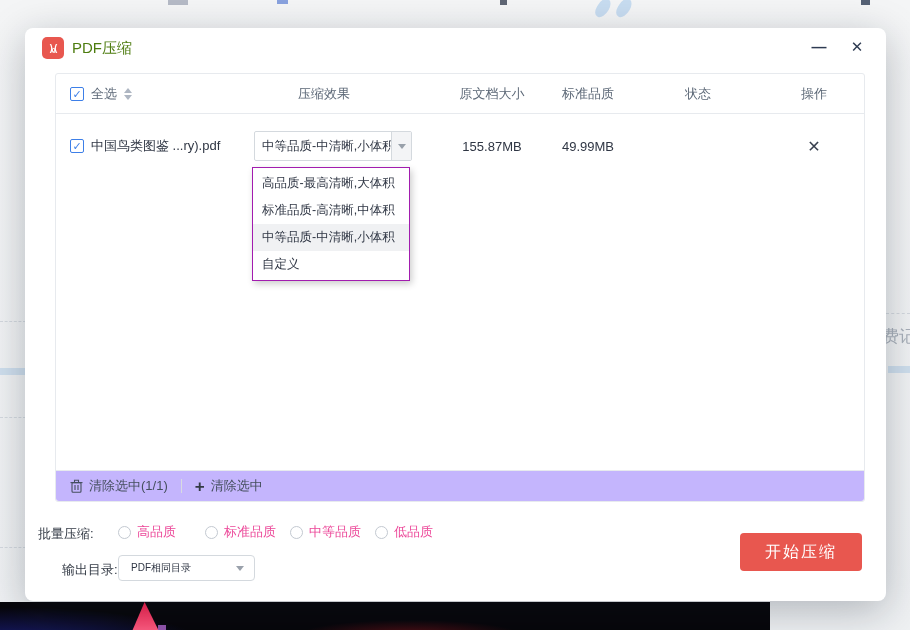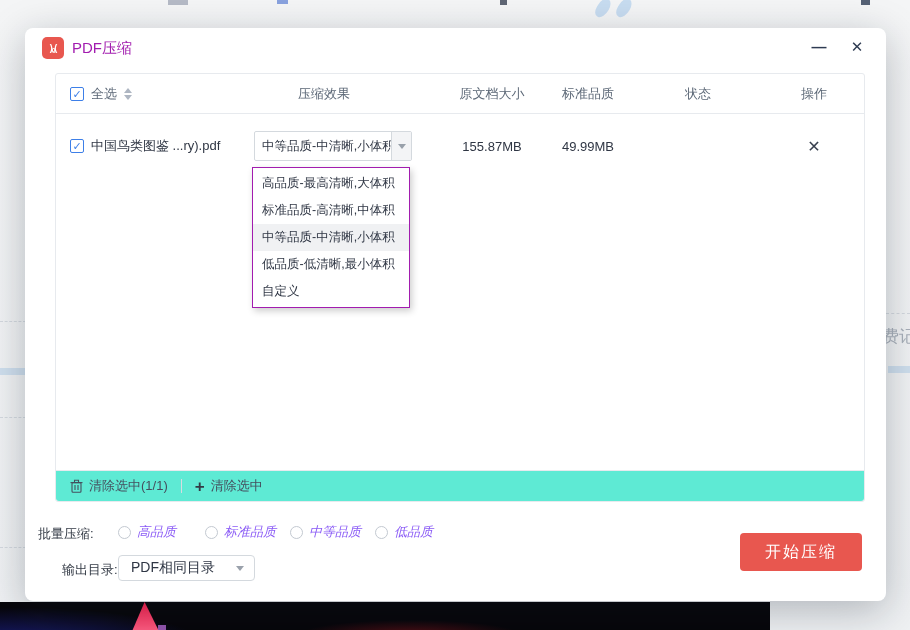--- a/index.html
+++ b/index.html
@@ -27,21 +27,21 @@
   .bottom-strip { position:absolute; left:0; top:602px; width:770px; height:28px; background:#07060a; overflow:hidden; }
   .glow-left { position:absolute; left:-40px; bottom:-14px; width:260px; height:40px; background:radial-gradient(ellipse at 20% 100%, rgba(38,44,190,.6), rgba(38,44,190,0) 65%); }
   .neon-triangle { position:absolute; left:132px; top:0; width:30px; height:28px; background:linear-gradient(180deg,#ff2050,#ff5b80); clip-path:polygon(42% 0, 2% 100%, 88% 100%); }
   .neon-dot { position:absolute; left:158px; bottom:0; width:8px; height:5px; background:#b86ad6; opacity:.8; }
   .smudge { position:absolute; left:300px; bottom:-4px; width:220px; height:14px; background:radial-gradient(ellipse at 50% 100%, rgba(140,20,28,.55), rgba(140,20,28,0) 70%); }
 
   
   .dialog { position:absolute; left:25px; top:28px; width:861px; height:573px; background:#fff; border-radius:8px; box-shadow:0 10px 40px rgba(15,25,40,.28); }
 
   .app-icon { position:absolute; left:17px; top:9px; width:22px; height:22px; background:#e8574f; border-radius:5px; color:#fff; font-size:9px; font-weight:700; display:flex; align-items:center; justify-content:center; letter-spacing:-1px; }
-  .win-title { position:absolute; left:47px; top:11px; font-size:15px; color:#a21caf; }
+  .win-title { position:absolute; left:47px; top:11px; font-size:15px; color:#4d7c0f; }
   .win-btn { position:absolute; top:8px; font-size:15px; color:#2e3b52; width:22px; height:22px; text-align:center; line-height:22px; cursor:default; }
   .btn-min { right:56px; font-weight:700; }
   .btn-close { right:18px; }
 
   
   .table { position:absolute; left:30px; top:45px; width:810px; height:429px; border:1px solid #e7eaee; border-radius:3px; background:#fff; }
   .thead { position:relative; height:40px; border-bottom:1px solid #e7eaee; }
   .checkbox { display:inline-block; width:14px; height:14px; border:1px solid #3d7fe8; border-radius:2px; background:#fff; color:#3d7fe8; font-size:11px; line-height:12px; text-align:center; font-weight:700; }
   .selectall-group { position:absolute; left:14px; top:50%; transform:translateY(-50%); display:flex; align-items:center; gap:7px; }
   .selectall-label { font-size:13px; color:#5b6776; }
@@ -55,42 +55,42 @@
   .row-check { position:absolute; left:14px; top:50%; transform:translateY(-50%); }
   .row-file { position:absolute; left:35px; top:50%; transform:translateY(-50%); font-size:13px; color:#2f3644; white-space:nowrap; }
   .effect-select { position:absolute; left:198px; top:50%; transform:translateY(-50%); width:158px; height:30px; border:1px solid #d4d9de; border-radius:2px; display:flex; background:#fff; }
   .effect-text { flex:1; font-size:12.5px; line-height:28px; padding-left:7px; color:#2f3644; white-space:nowrap; overflow:hidden; }
   .arrow-btn { width:20px; background:#f3f4f6; border-left:1px solid #d4d9de; display:flex; align-items:center; justify-content:center; }
   .arrow-tri { width:0; height:0; border-left:4px solid transparent; border-right:4px solid transparent; border-top:5px solid #98a0aa; }
   .size-cell { position:absolute; top:50%; transform:translate(-50%,-50%); font-size:13px; color:#2f3644; }
   .sc-orig{left:436px;} .sc-comp{left:532px;} .sc-status{left:642px;}
   .delete-x { position:absolute; left:758px; top:50%; transform:translate(-50%,-50%); font-size:16px; color:#39414f; font-weight:400; }
 
-  .tfoot { position:absolute; left:0; right:0; bottom:0; height:31px; background:#5eead4; border-top:1px solid #e7eaee; display:flex; align-items:center; font-size:13px; color:#454f5e; border-radius:0 0 3px 3px; }
+  .tfoot { position:absolute; left:0; right:0; bottom:0; height:31px; background:#c4b5fd; border-top:1px solid #e7eaee; display:flex; align-items:center; font-size:13px; color:#454f5e; border-radius:0 0 3px 3px; }
   .tf-item { display:flex; align-items:center; gap:6px; }
   .tf-clear { margin-left:14px; }
   .tf-divider { width:1px; height:14px; background:#d8dbe0; margin:0 13px; }
   .plus-glyph { font-size:17px; font-weight:600; color:#333a45; line-height:1; }
   .trash-svg { display:block; }
 
   
   .popup { position:absolute; left:227px; top:139px; width:158px; background:#fff; border:1px solid #a21caf; box-shadow:2px 3px 7px rgba(0,0,0,.2); z-index:5; padding:2px 0; }
   .option { height:27px; line-height:27px; padding-left:9px; font-size:12.5px; color:#2f3644; white-space:nowrap; overflow:hidden; }
   .option.selected { background:#f0f1f3; }
 
   
   .ctl-label { position:absolute; font-size:13px; color:#333a45; }
   .batch-label { left:13px; top:497px; }
   .radio-group { position:absolute; top:495px; display:flex; align-items:center; gap:6px; }
   .rg0{left:93px;} .rg1{left:180px;text-align:center;} .rg2{left:265px;} .rg3{left:350px;}
   .radio { width:13px; height:13px; border:1px solid #c3c9d1; border-radius:50%; background:#fff; }
-  .radio-label { font-size:13px; color:#8b5cf6; white-space:nowrap;font-style:italic; }
+  .radio-label { font-size:13px; color:#ec4899; white-space:nowrap; }
   .output-label { left:13px; top:533px;margin-left:24px; }
   .output-select { position:absolute; left:93px; top:527px; width:137px; height:26px; border:1px solid #d4d9de; border-radius:4px; background:#fff; display:flex; align-items:center; }
-  .output-value { font-size:14px; color:#2f3644; padding-left:12px; flex:1; white-space:nowrap; }
+  .output-value { font-size:10px; color:#2f3644; padding-left:12px; flex:1; white-space:nowrap; }
   .output-arrow { width:0; height:0; border-left:4px solid transparent; border-right:4px solid transparent; border-top:5px solid #9aa1ab; margin-right:10px; }
   .start-btn { position:absolute; left:715px; top:505px; width:122px; height:38px; background:#e8574f; border:none; border-radius:4px; color:#fff; font-size:16px; letter-spacing:2px; display:flex; align-items:center; justify-content:center; font-family:inherit; }
 </style>
 </head>
 <body>
 
 <div class="stage">
 
   <div class="bg-frag frag1"></div>
   <div class="bg-frag frag2"></div>
@@ -170,21 +170,20 @@
           <span class="plus-glyph">+</span>
           <span>清除选中</span>
         </div>
       </div>
     </div>
 
     <div class="popup">
       <div class="option">高品质-最高清晰,大体积</div>
       <div class="option">标准品质-高清晰,中体积</div>
       <div class="option selected">中等品质-中清晰,小体积</div>
-      <div class="option">低品质-低清晰,最小体积</div>
       <div class="option">自定义</div>
     </div>
 
     <div class="ctl-label batch-label">批量压缩:</div>
     <div class="radio-group rg0">
       <span class="radio"></span>
       <span class="radio-label">高品质</span>
     </div>
     <div class="radio-group rg1">
       <span class="radio"></span>

